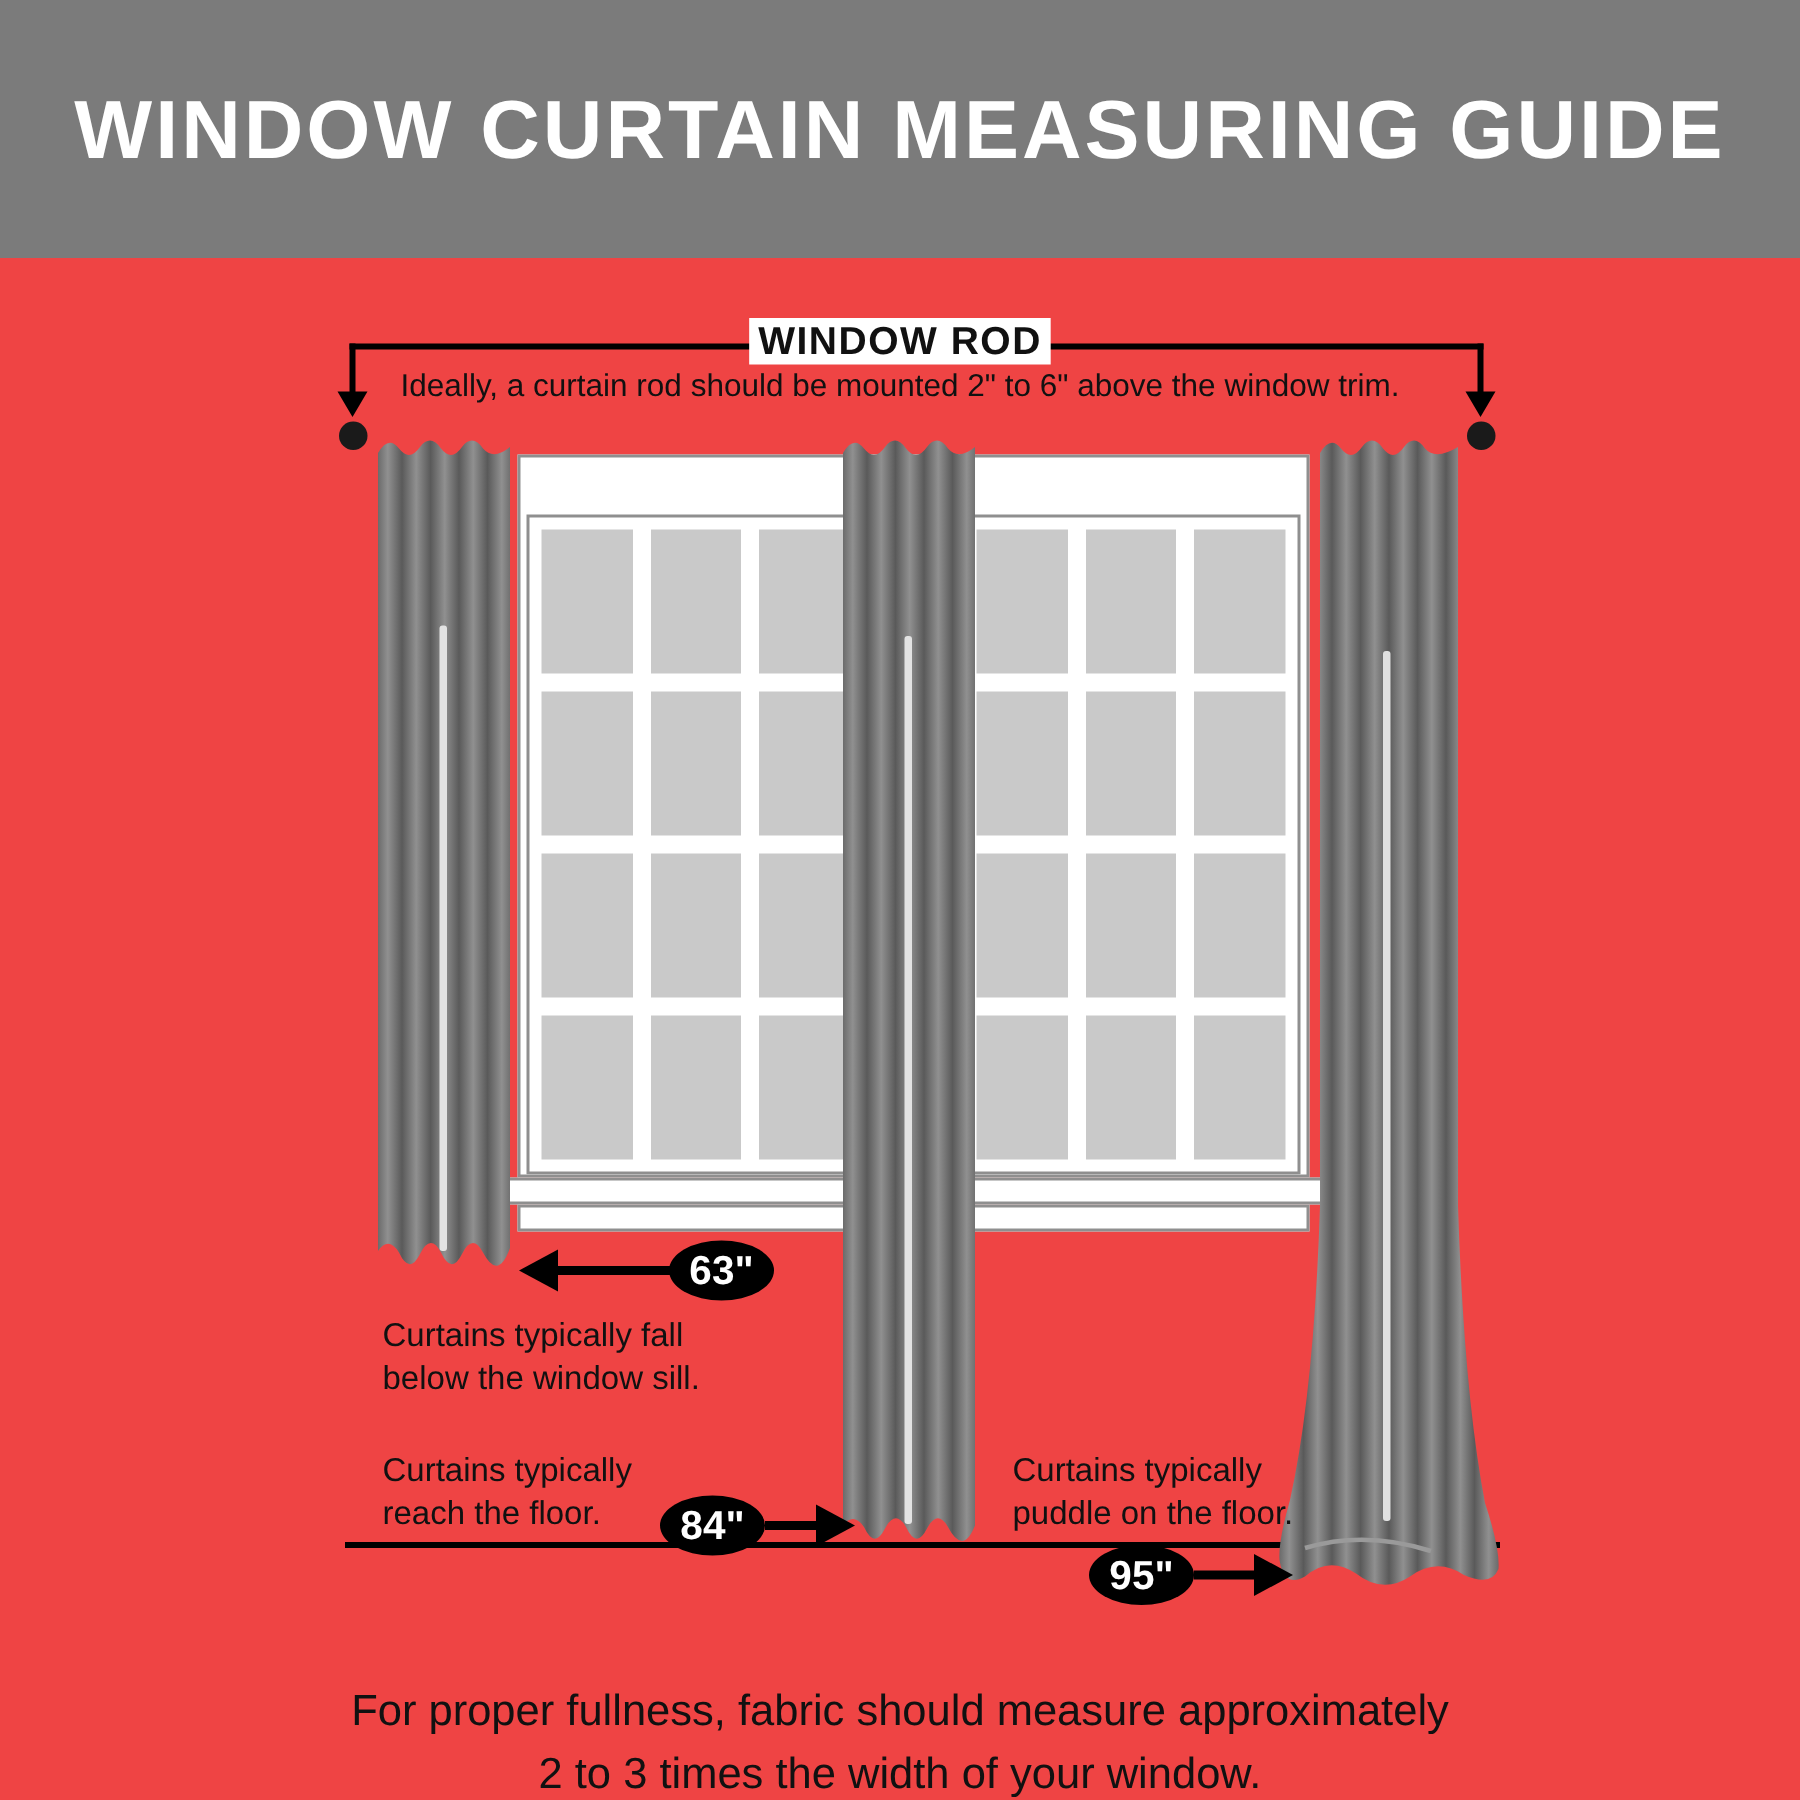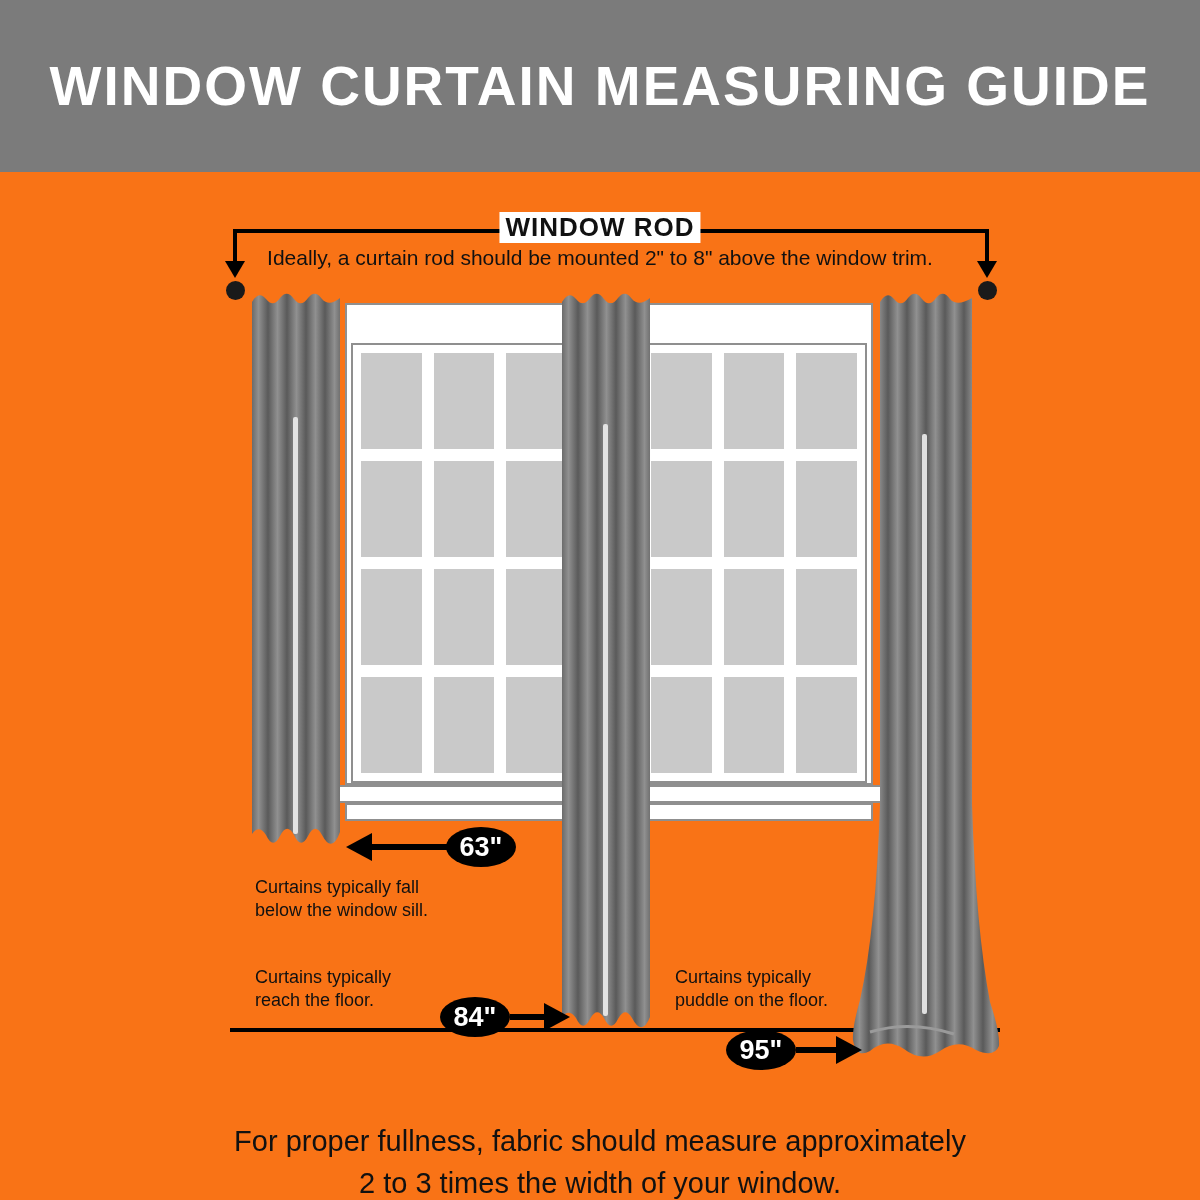--- a/index.html
+++ b/index.html
@@ -6,21 +6,21 @@
     --header-bg:#7b7b7b;
     --curtain-dark:#5a5a5a;
     --curtain-light:#909090;
     --pane:#c9c9c9;
     --frame-line:#8f8f8f;
     --badge:#000000;
     --text:#111111;
   }
   *{box-sizing:border-box;margin:0;padding:0;}
   body{background:#ffffff;font-family:"Liberation Sans",sans-serif;color:var(--text);}
-  #stage{position:relative;width:1200px;height:1200px;background:#f97316;overflow:hidden;}
+  #stage{position:relative;width:1200px;height:1200px;background:#ef4444;overflow:hidden;}
 
   
   .header{position:absolute;left:0;top:0;width:1200px;height:172px;background:var(--header-bg);
     display:flex;align-items:center;justify-content:center;}
   .header h1{color:#ffffff;font-size:55px;font-weight:800;letter-spacing:2px;white-space:nowrap;}
 
   
   .rod-label{position:absolute;left:50%;top:212px;transform:translateX(-50%);
     font-size:26px;font-weight:700;letter-spacing:1px;background:#fff;padding:0 6px;z-index:6;}
   .hline{position:absolute;height:4px;background:#000;z-index:5;}
@@ -51,41 +51,41 @@
   
   .badge{position:absolute;width:70px;height:40px;border-radius:50%;background:var(--badge);
     color:#fff;font-size:27px;font-weight:700;display:flex;align-items:center;justify-content:center;z-index:7;}
   .meas-line{position:absolute;height:6px;background:#000;z-index:7;}
   .arrow-left{position:absolute;width:0;height:0;border-top:14px solid transparent;
     border-bottom:14px solid transparent;border-right:26px solid #000;z-index:7;}
   .arrow-right{position:absolute;width:0;height:0;border-top:14px solid transparent;
     border-bottom:14px solid transparent;border-left:26px solid #000;z-index:7;}
 
   
-  .caption{position:absolute;font-size:18px;line-height:1.3;white-space:pre-line;z-index:7;}
+  .caption{position:absolute;font-size:22px;line-height:1.3;white-space:pre-line;z-index:7;}
   .footer-note{position:absolute;left:0;top:1120px;width:1200px;text-align:center;
     font-size:29px;line-height:1.45;white-space:pre-line;}
 </style>
 </head>
 <body>
 
 <div id="stage">
 
   <div class="header">
     <h1>WINDOW CURTAIN MEASURING GUIDE</h1>
   </div>
 
   <div class="rod-label">WINDOW ROD</div>
   <div class="hline" style="left:233px;top:229px;width:290px;"></div>
   <div class="hline" style="left:699px;top:229px;width:290px;"></div>
   <div class="vline" style="left:233px;top:229px;height:34px;"></div>
   <div class="vline" style="left:985px;top:229px;height:34px;"></div>
   <div class="arrow-down" style="left:225px;top:261px;"></div>
   <div class="arrow-down" style="left:977px;top:261px;"></div>
-  <div class="rod-note">Ideally, a curtain rod should be mounted 2" to 8" above the window trim.</div>
+  <div class="rod-note">Ideally, a curtain rod should be mounted 2" to 6" above the window trim.</div>
   <div class="finial" style="left:226px;top:281px;"></div>
   <div class="finial" style="left:978px;top:281px;"></div>
 
   <div class="window-frame">
     <div class="glass" id="window-panes">
         <div class="pane"></div>
         <div class="pane"></div>
         <div class="pane"></div>
         <div class="pane"></div>
         <div class="pane"></div>

